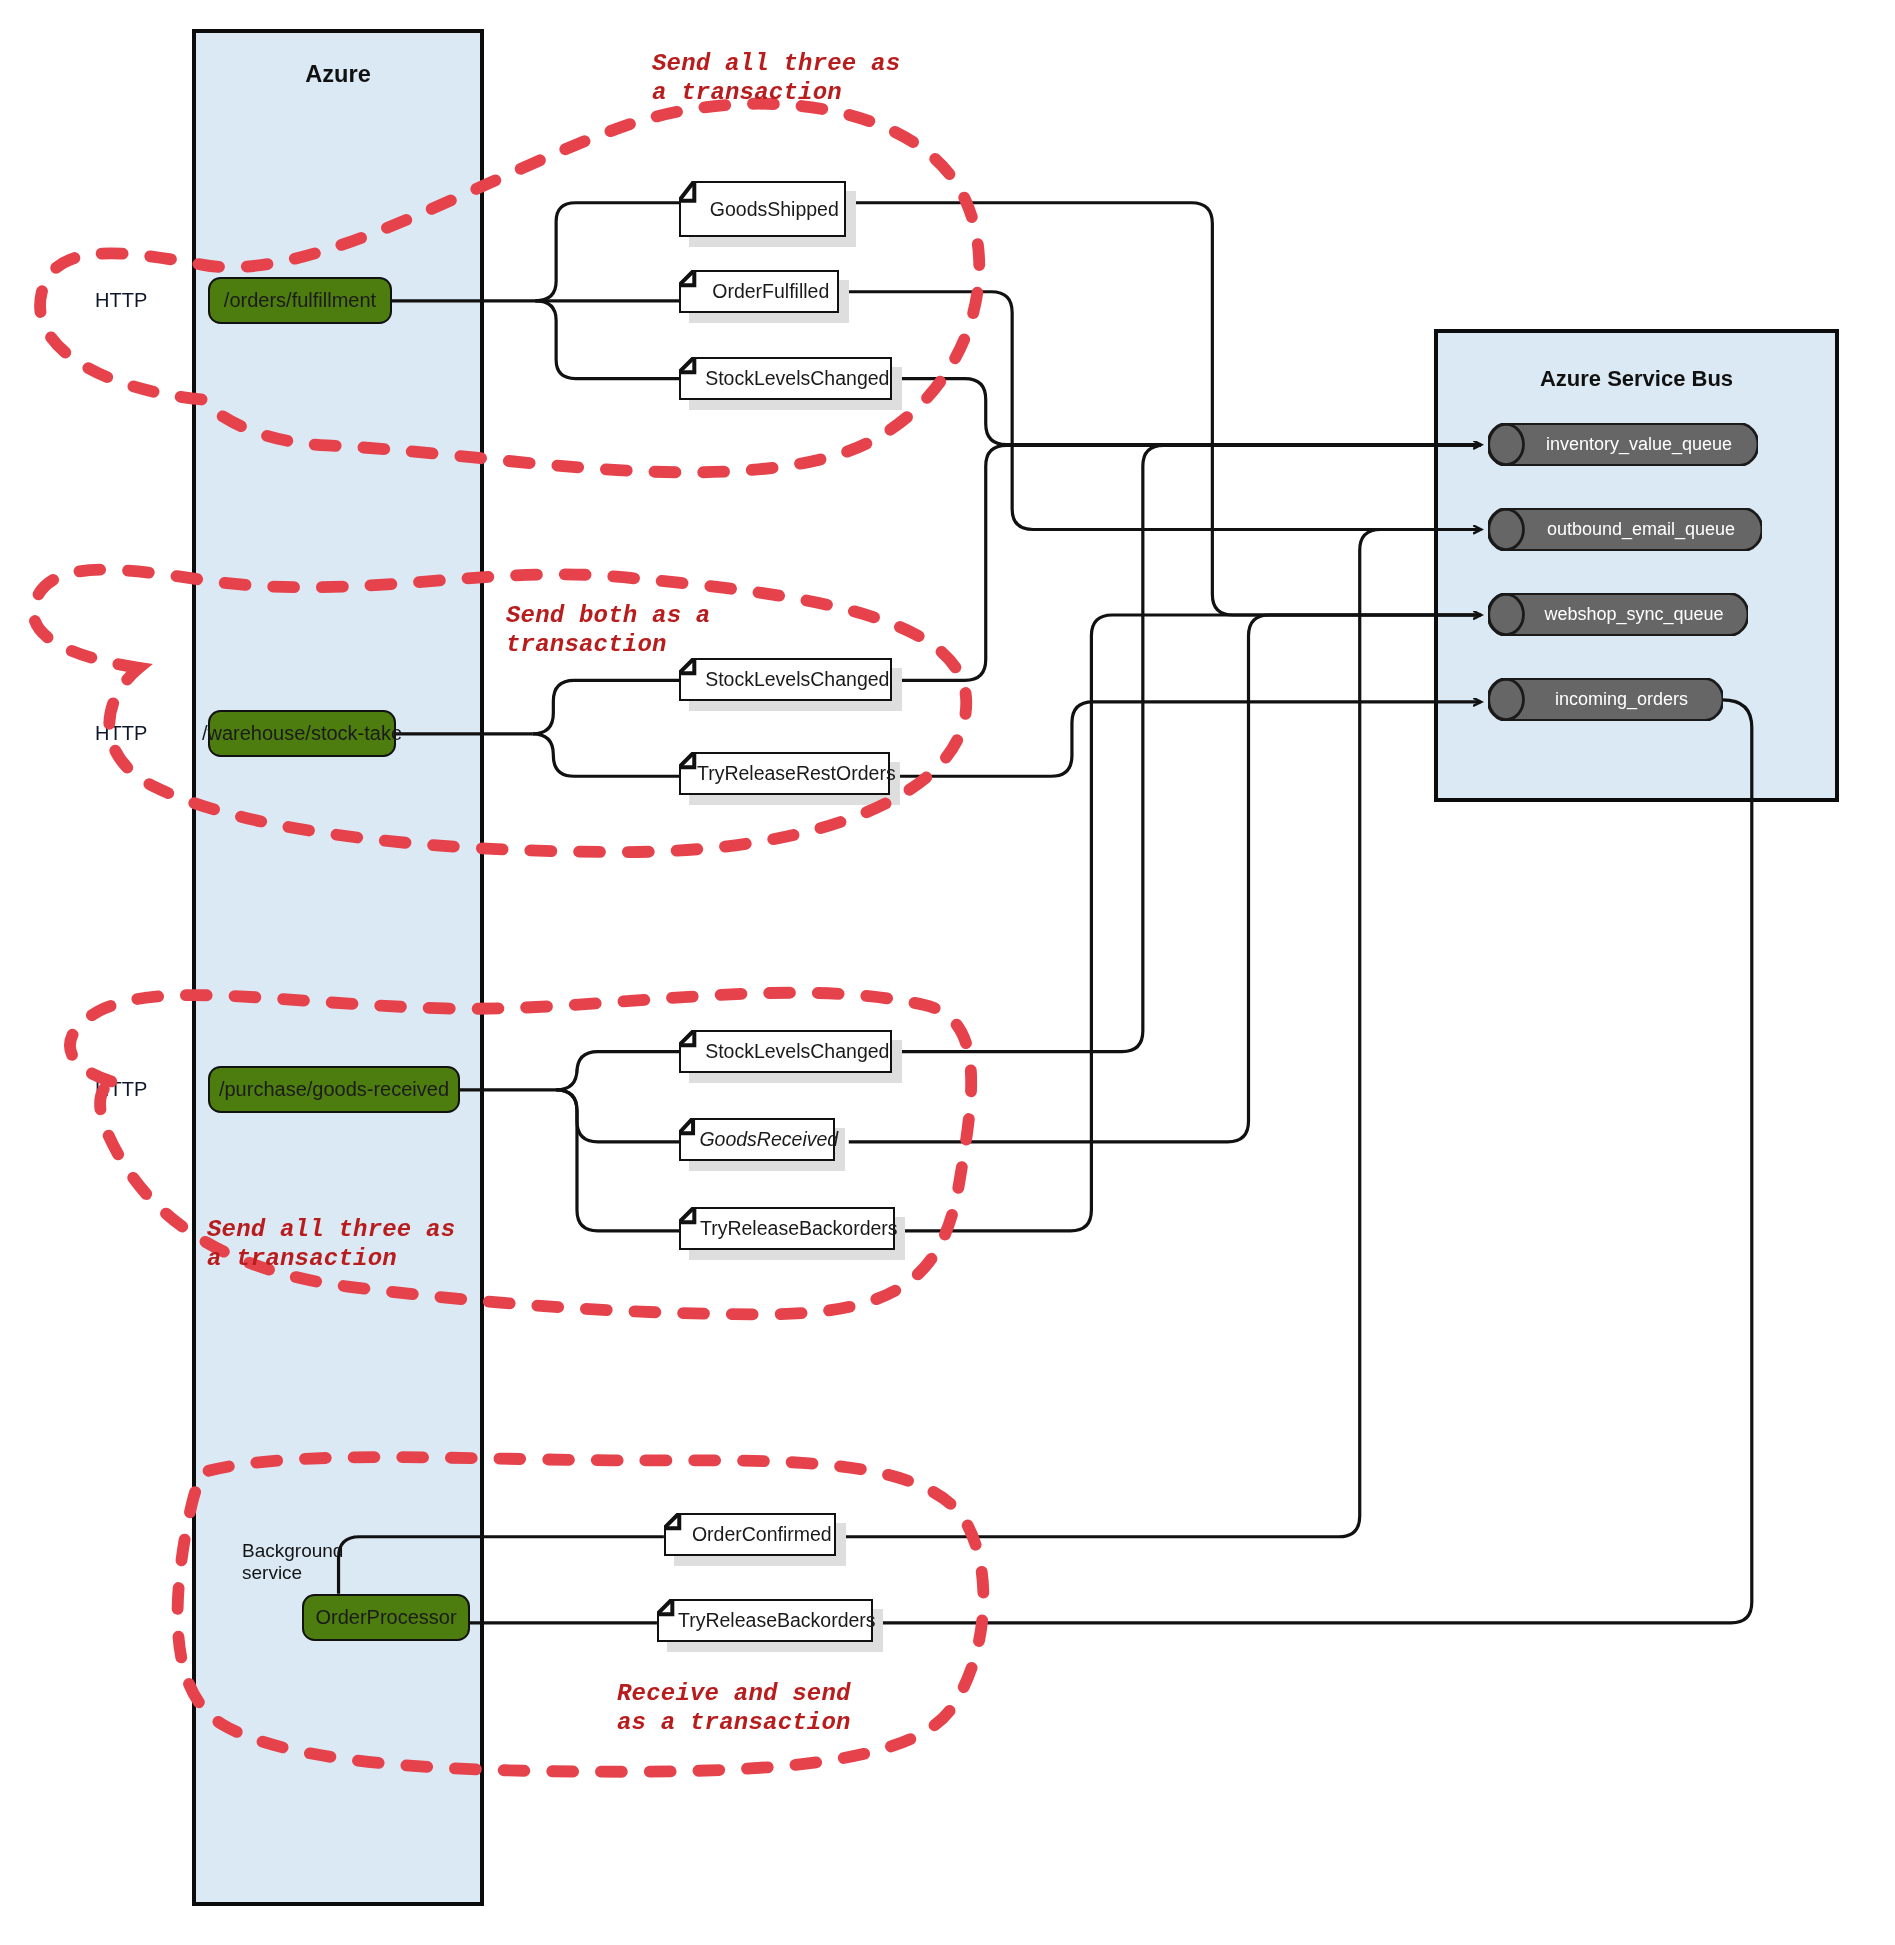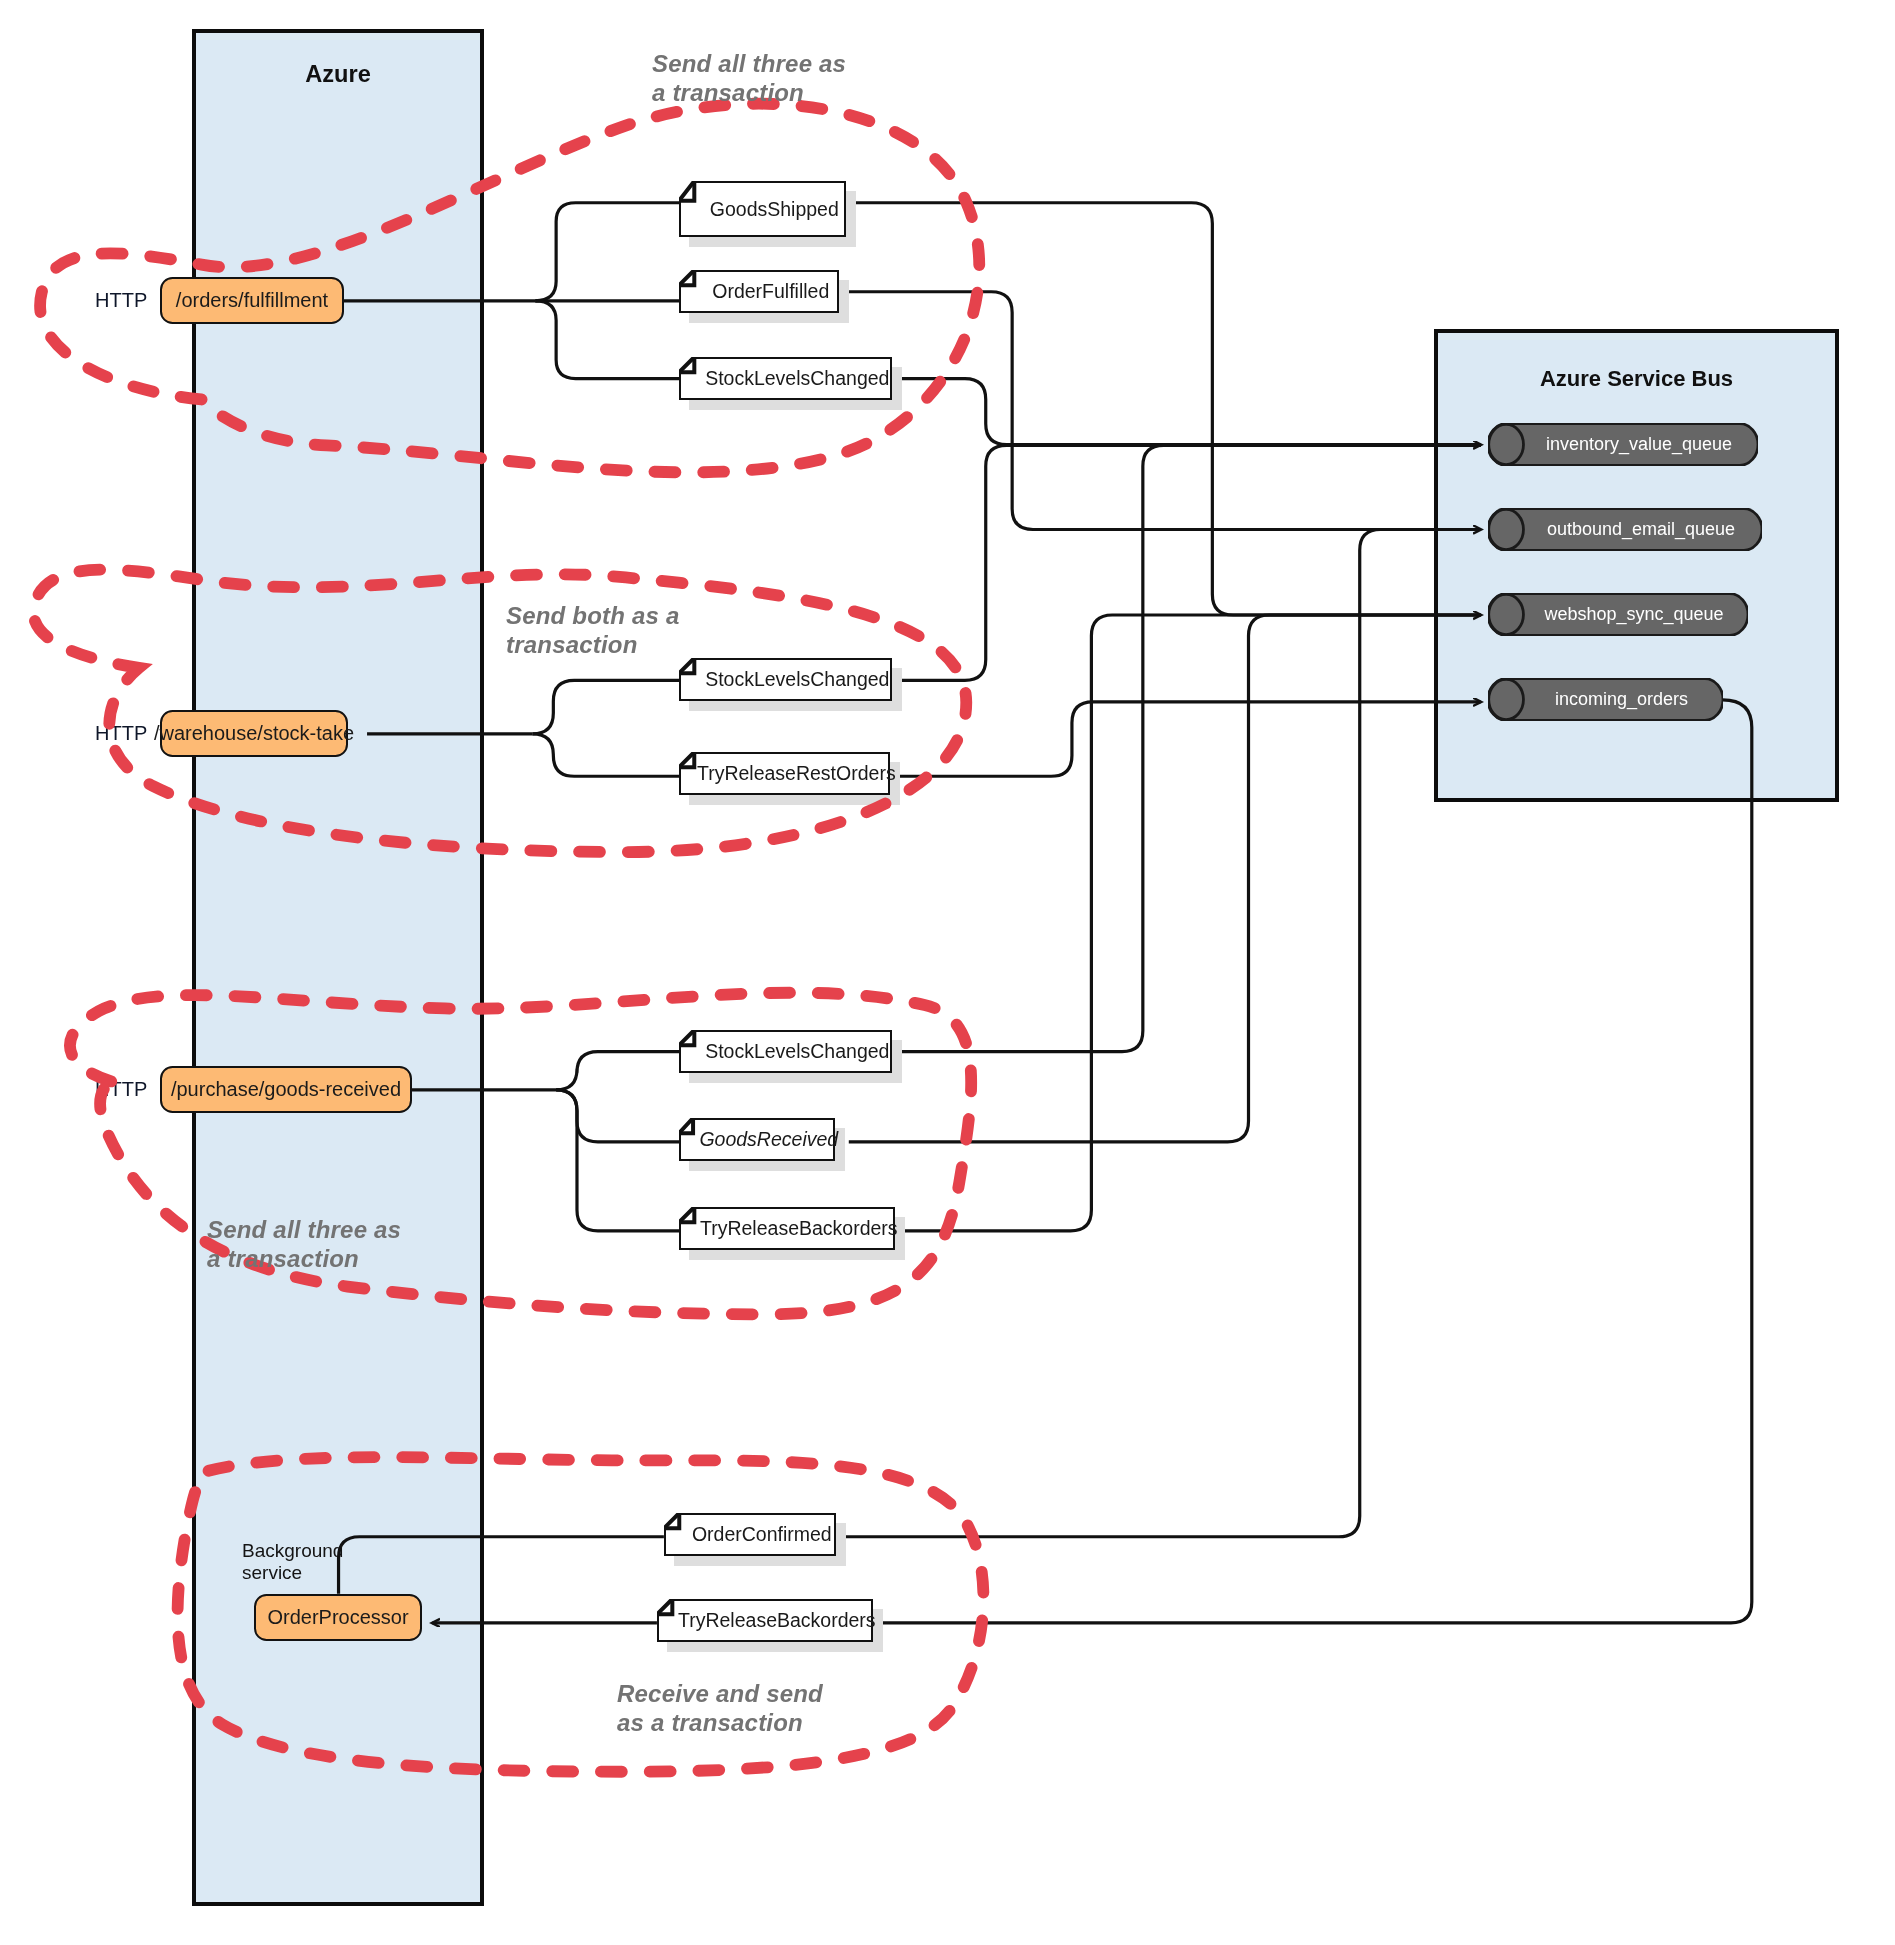--- a/index.html
+++ b/index.html
@@ -3,40 +3,40 @@
 <meta charset="utf-8">
 <style>
   html,body{margin:0;padding:0;background:#ffffff;}
   body{width:1895px;height:1946px;font-family:"Liberation Sans",sans-serif;}
   #stage{position:relative;width:1895px;height:1946px;overflow:hidden;background:#fff;}
   svg.layer{position:absolute;left:0;top:0;width:1895px;height:1946px;}
 
   .panel{position:absolute;background:#dbe9f4;border:4.2px solid #0c0c0c;box-sizing:border-box;}
   .panel-title{position:absolute;font-weight:bold;color:#111;text-align:center;white-space:nowrap;}
 
-  .endpoint{position:absolute;background:#fdba74;border:2.8px solid #121212;border-radius:12.5px;
+  .endpoint{position:absolute;background:#4d7c0f;border:2.8px solid #121212;border-radius:12.5px;
             box-sizing:border-box;display:flex;align-items:center;justify-content:center;
-            color:#1b1b1b;white-space:nowrap;}
+            color:#1b1b1b;white-space:nowrap;margin-left:48px;}
   .http-label{position:absolute;color:#0f172a;white-space:nowrap;}
   .bg-label{position:absolute;color:#141414;white-space:nowrap;line-height:1.18;}
 
   .msg{position:absolute;box-sizing:border-box;}
   .msg .shadow{position:absolute;left:9.7px;top:9.7px;width:100%;height:100%;background:#dedede;}
   .msg .body{position:absolute;left:0;top:0;width:100%;height:100%;}
   .msg .label{position:absolute;left:0;top:0;width:100%;height:100%;
               display:flex;align-items:center;justify-content:center;
               padding-left:23.6px;box-sizing:border-box;color:#1a1a1a;white-space:nowrap;}
 
   .queue{position:absolute;border-radius:6px;}
   .queue .qlabel{position:absolute;left:0;top:0;width:100%;height:100%;
                  display:flex;align-items:center;justify-content:center;
                  padding-left:32px;box-sizing:border-box;color:#ffffff;white-space:nowrap;}
-  .note{position:absolute;color:#737373;font-style:italic;font-weight:bold;
+  .note{position:absolute;color:#b91c1c;font-style:italic;font-weight:bold;
         line-height:1.22;white-space:pre-line;letter-spacing:0.2px;
-        font-family:Liberation Sans, sans-serif;}
+        font-family:Liberation Mono, monospace;}
 </style>
 </head>
 <body>
 
 <div id="stage">
 
   <div class="panel" style="left:192px;top:29px;width:292px;height:1877px;"></div>
   <div class="panel-title" style="left:192px;top:61px;width:292px;font-size:23.6px;">Azure</div>
 
   <div class="panel" style="left:1434px;top:329px;width:405px;height:473px;"></div>

